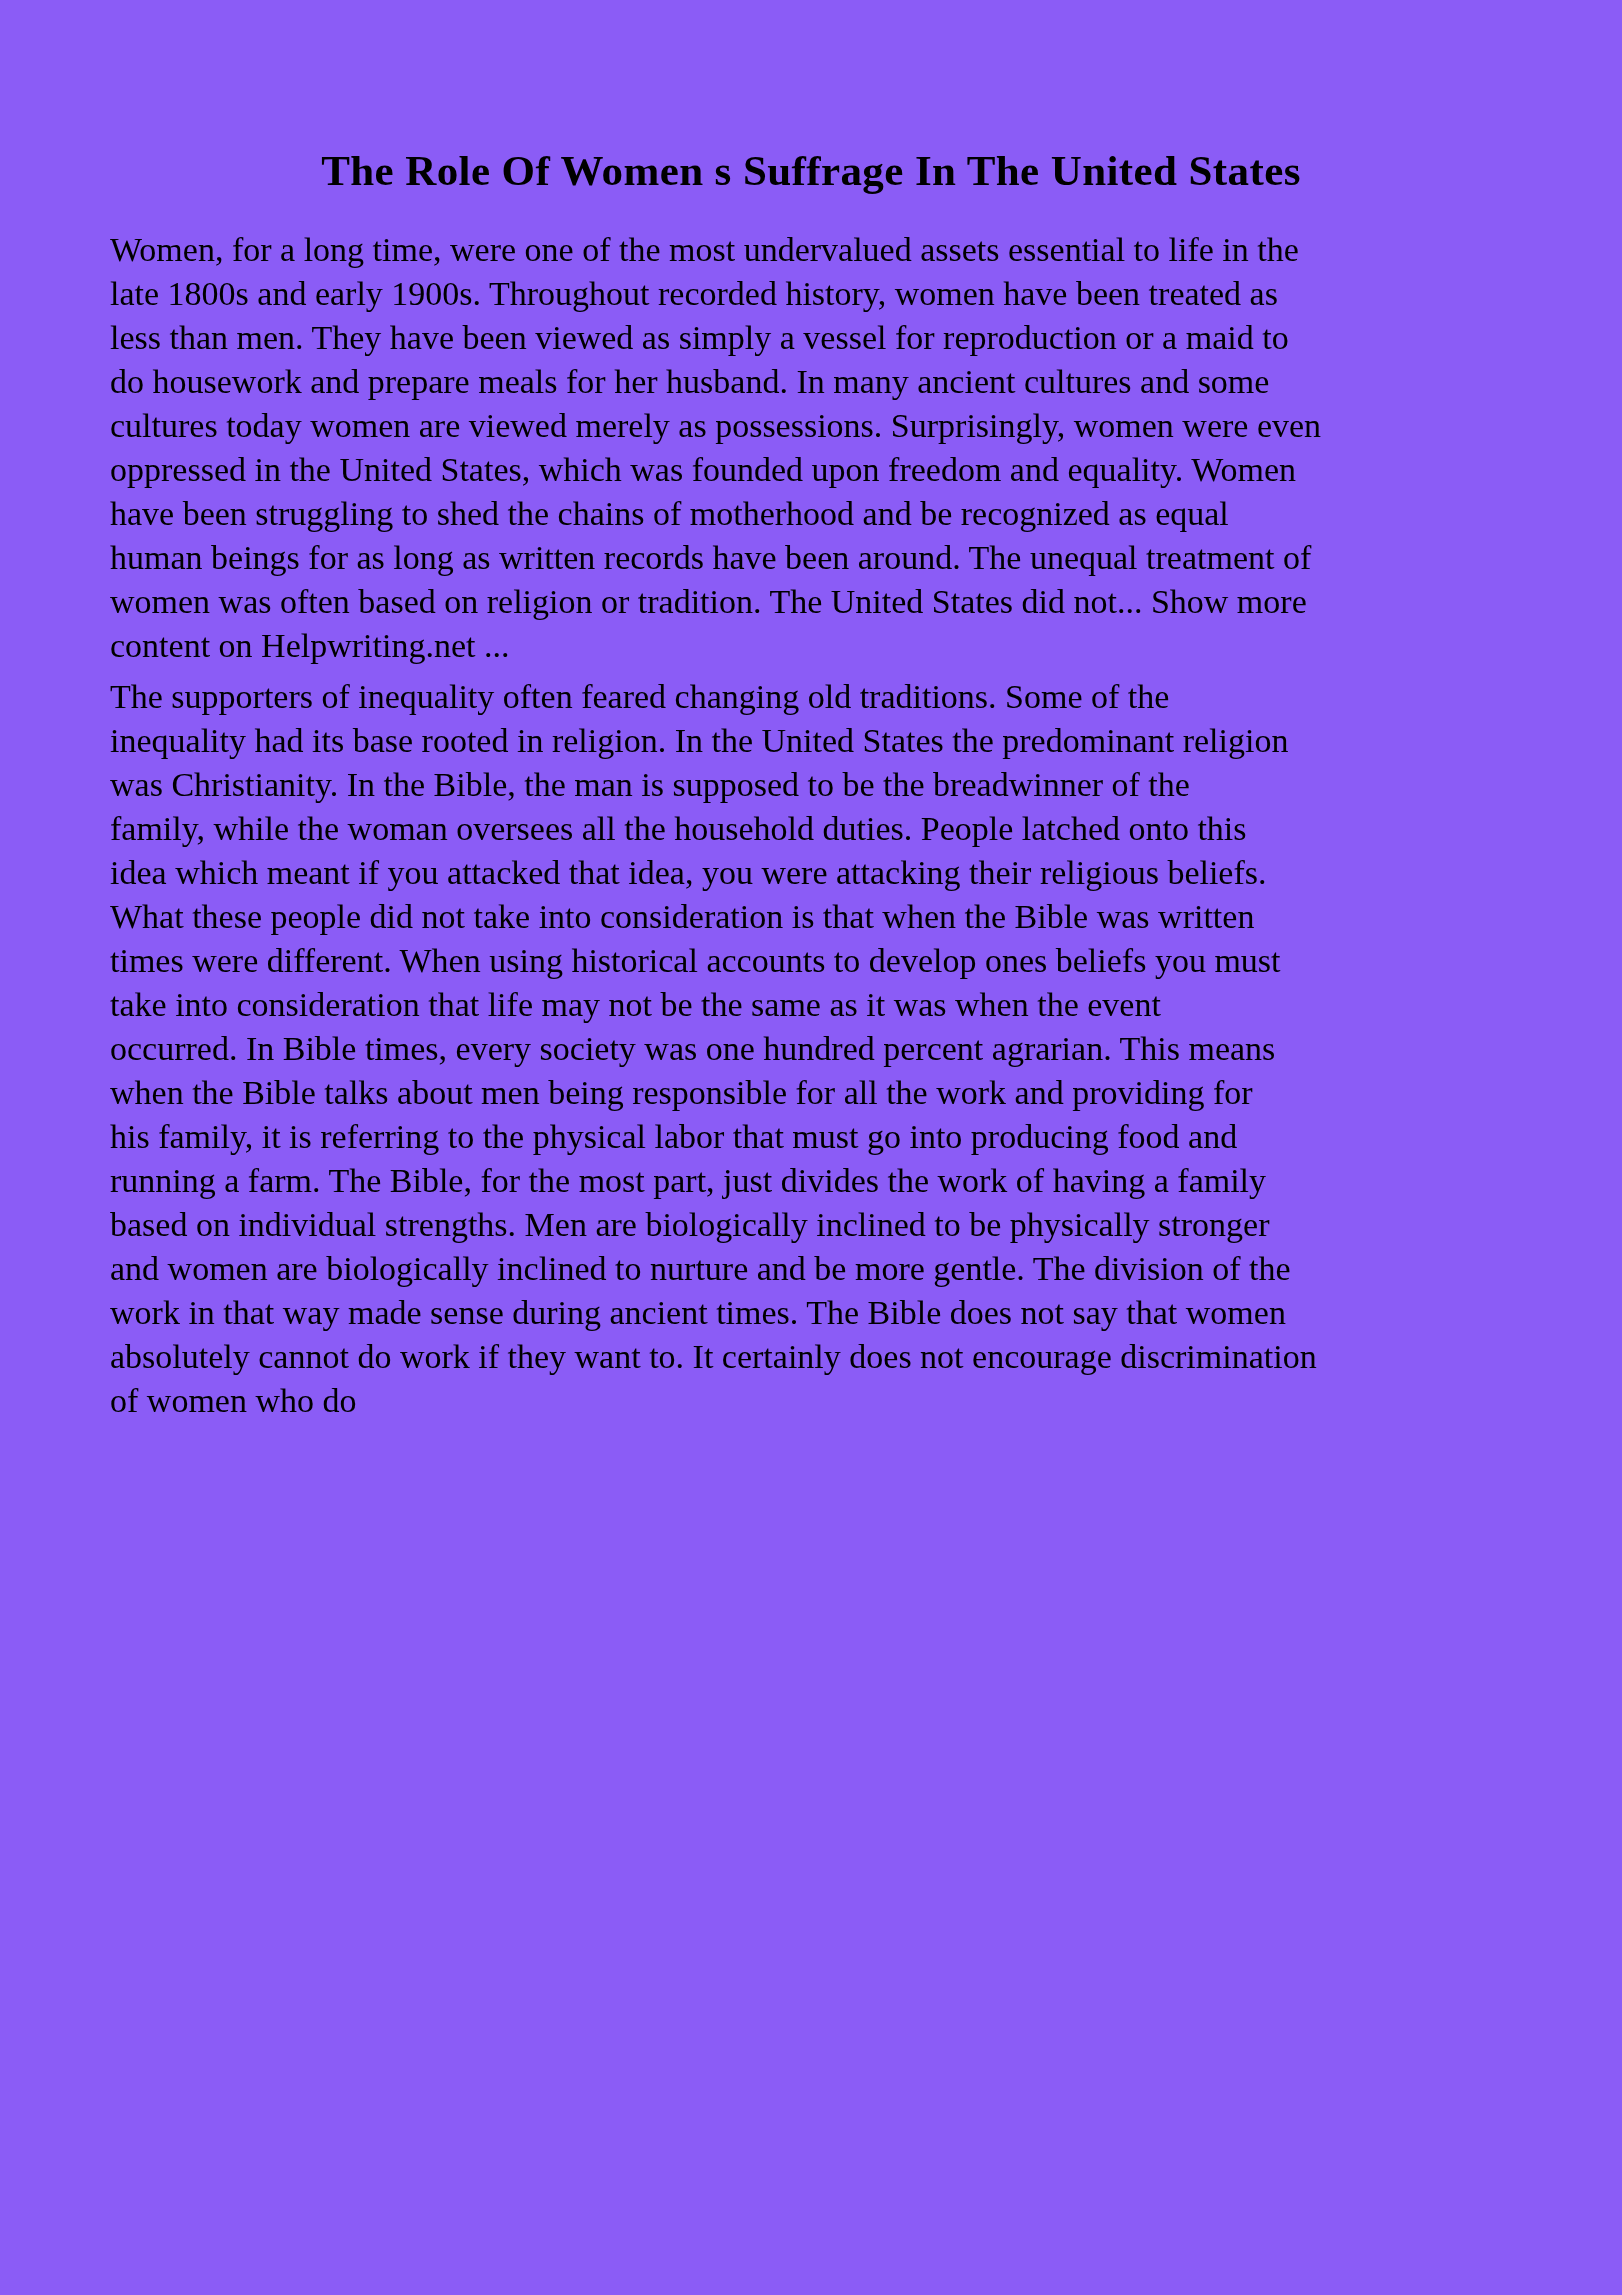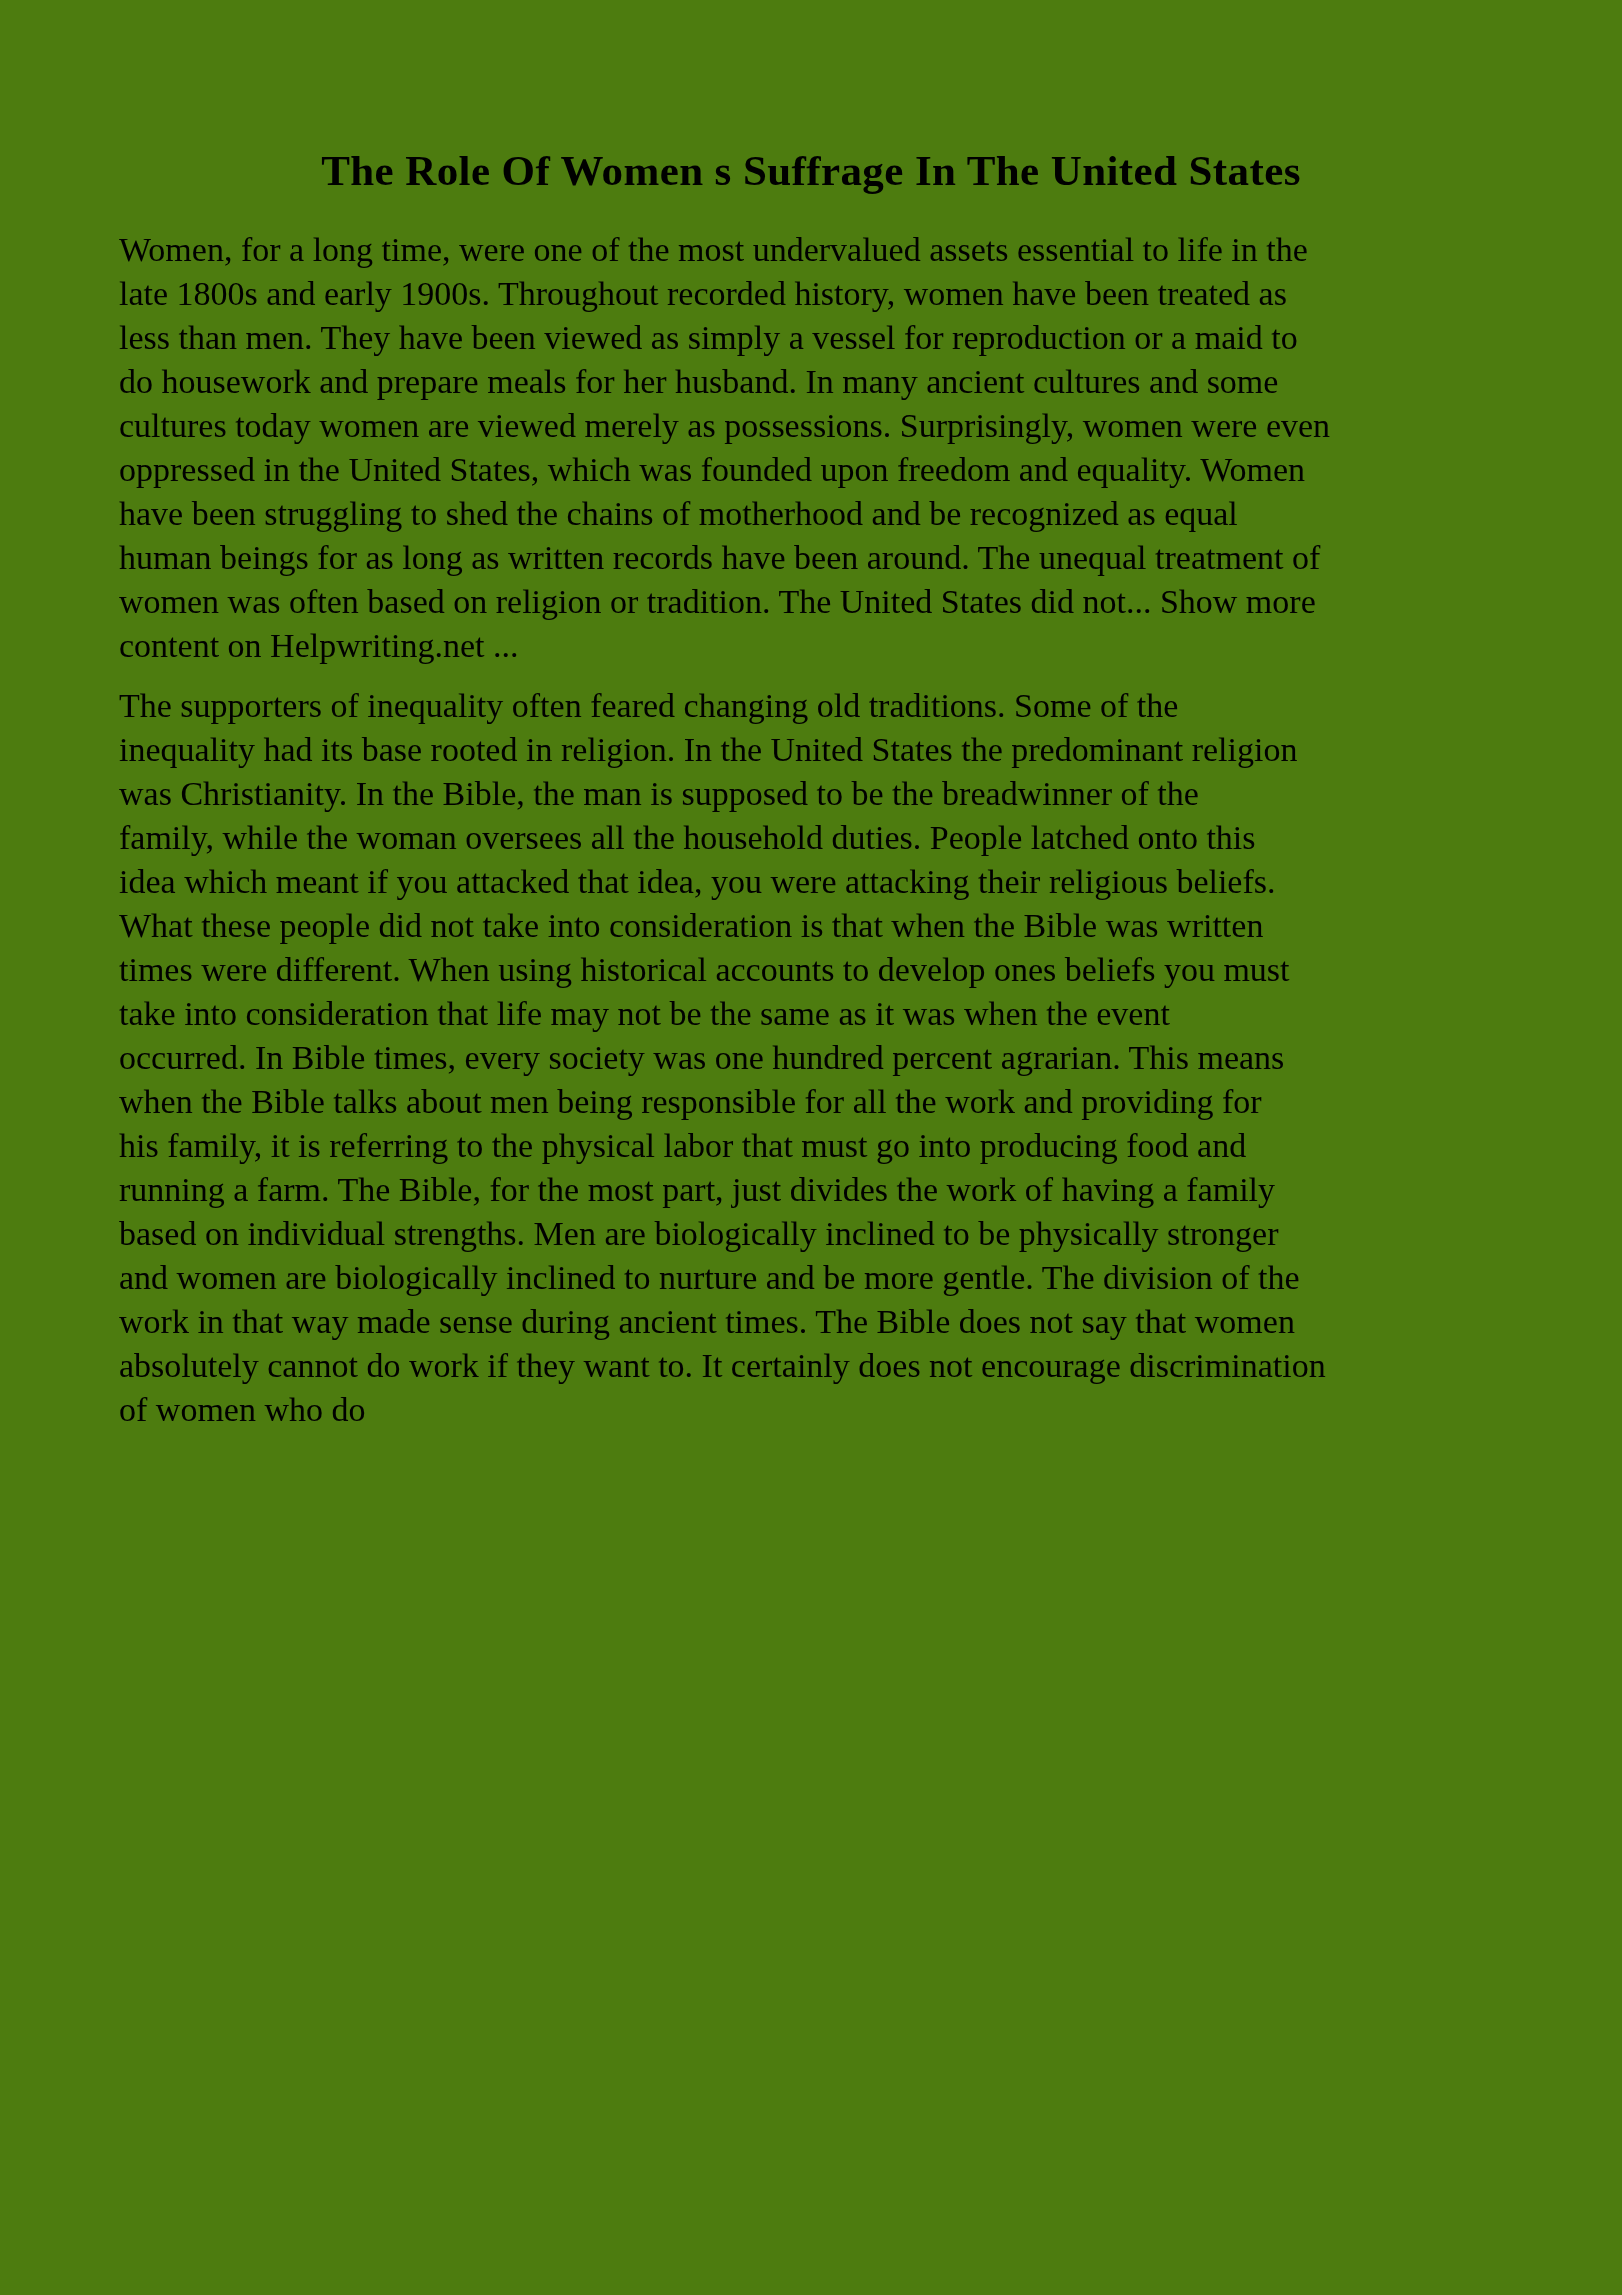--- a/index.html
+++ b/index.html
@@ -8,21 +8,21 @@
     background: #ffffff;
   }
   body {
     width: 1622px;
     height: 2295px;
     overflow: hidden;
   }
   .page {
     width: 1622px;
     height: 2295px;
-    background: #4d7c0f;
+    background: #8b5cf6;
     color: #000000;
     font-family: "Liberation Serif", serif;
     box-sizing: border-box;
   }
   .title {
     margin: 0;
     padding: 147px 103px 0 103px;
     font-size: 43px;
     font-weight: bold;
     line-height: 1.12;
@@ -30,21 +30,21 @@
     letter-spacing: 0.4px;
     white-space: nowrap;
   }
   .body-text {
     margin-top: 33px;
     padding: 0 95px 0 103px;
     font-size: 34px;
     line-height: 44px;
   }
   .para {
-    margin: 16px;
+    margin: 7px;
     white-space: pre-line;
   }
 </style>
 </head>
 <body>
 
 <div class="page">
   <h1 class="title">The Role Of Women s Suffrage In The United States</h1>
   <div class="body-text">
     <p class="para">Women, for a long time, were one of the most undervalued assets essential to life in the

